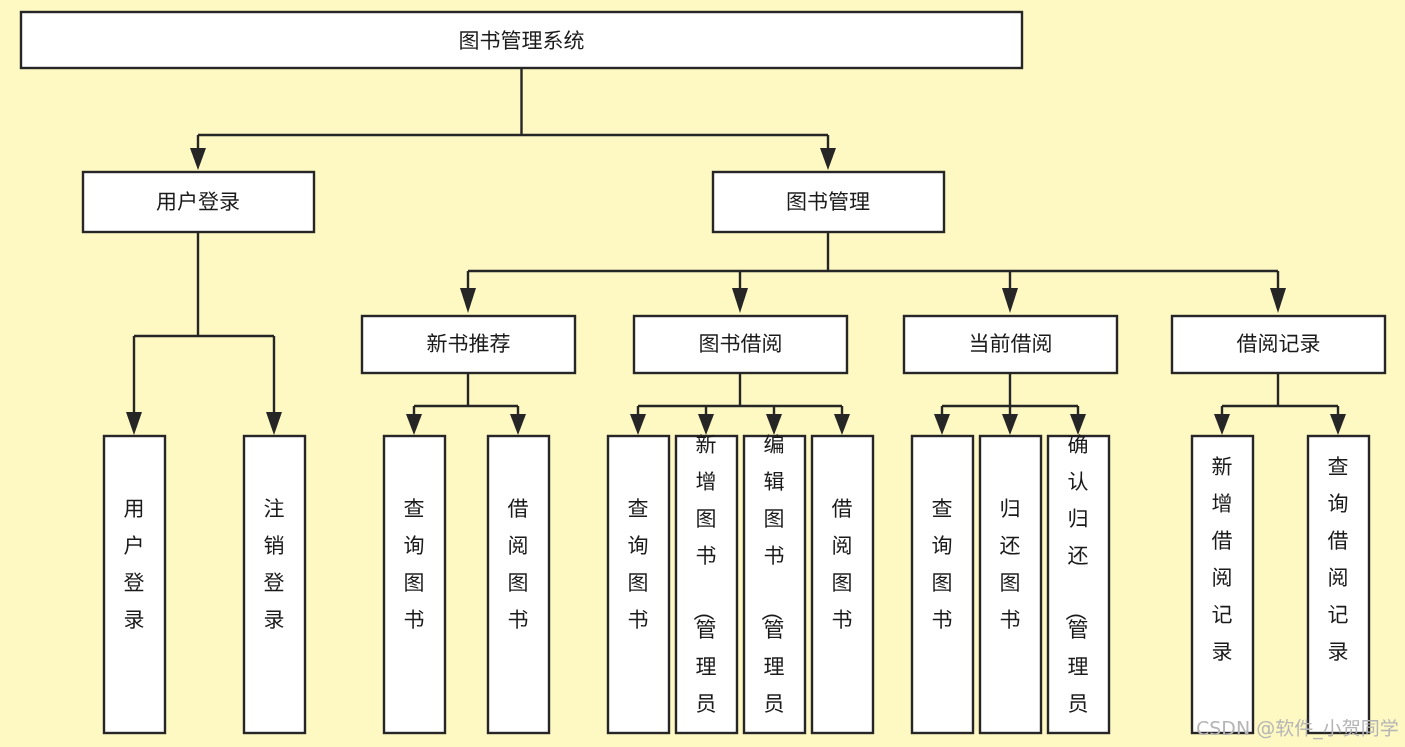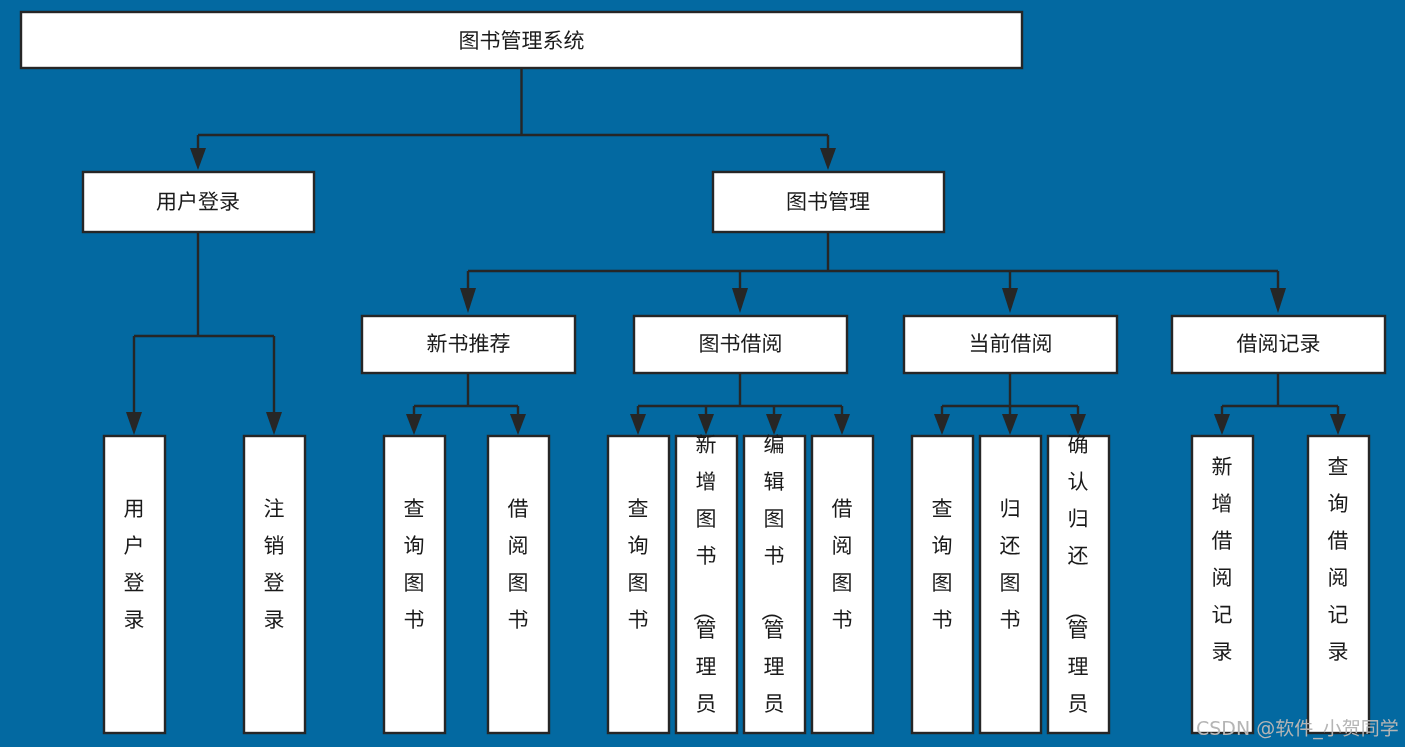--- a/index.html
+++ b/index.html
@@ -11,21 +11,21 @@
   body {
     width: 1405px;
     height: 747px;
     font-family: "DejaVu Sans", "Liberation Sans", sans-serif;
     overflow: hidden;
   }
   #diagram-root {
     position: relative;
     width: 1405px;
     height: 747px;
-    background: #0369a1;
+    background: #fef9c3;
   }
   svg#flow-svg {
     position: absolute;
     top: 0;
     left: 0;
     width: 1405px;
     height: 747px;
     display: block;
   }
   .node-box {

